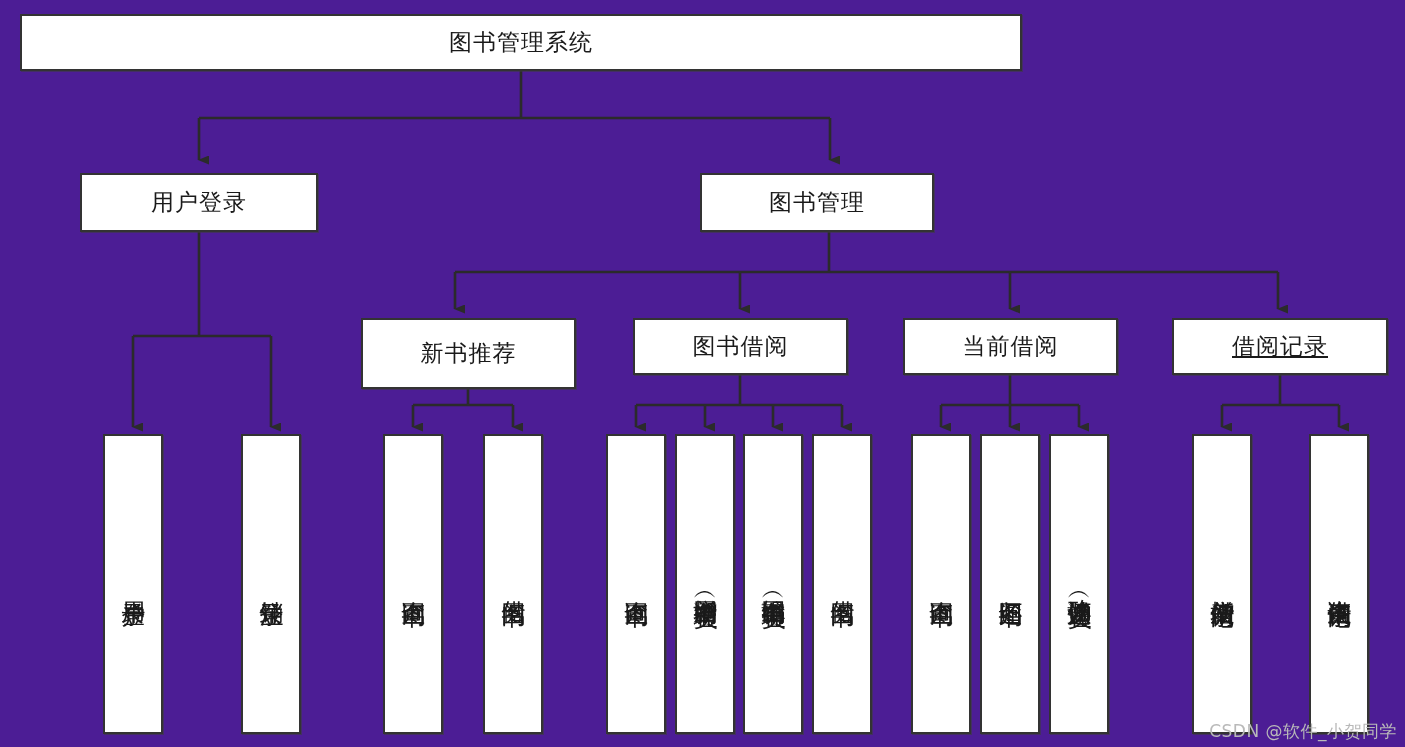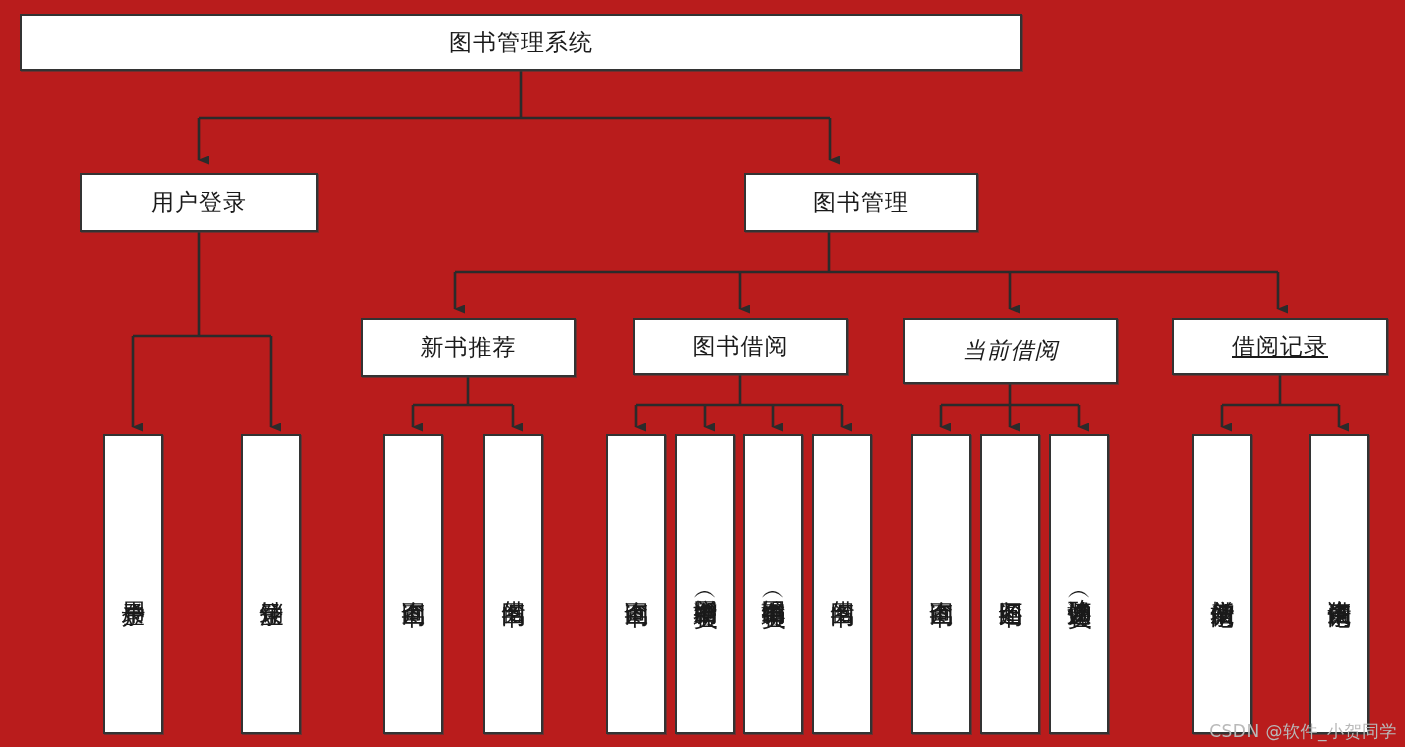--- a/index.html
+++ b/index.html
@@ -8,21 +8,21 @@
     padding: 0;
     background: #ffffff;
   }
   body {
     font-family: "DejaVu Sans", "Liberation Sans", sans-serif;
   }
   #diagram-root {
     position: relative;
     width: 1405px;
     height: 747px;
-    background: #b91c1c;
+    background: #4c1d95;
     overflow: hidden;
   }
   #edge-layer {
     position: absolute;
     left: 0;
     top: 0;
     width: 1405px;
     height: 747px;
     pointer-events: none;
   }
@@ -122,31 +122,31 @@
     </g>
   </svg>
 
   <div class="node node-h" style="left:20px; top:14px; width:1002px; height:57px;">
     <span class="node-label">图书管理系统</span>
   </div>
 
   <div class="node node-h" style="left:80px; top:173px; width:238px; height:59px;">
     <span class="node-label">用户登录</span>
   </div>
-  <div class="node node-h" style="left:744px; top:173px; width:234px; height:59px;">
+  <div class="node node-h" style="left:700px; top:173px; width:234px; height:59px;">
     <span class="node-label">图书管理</span>
   </div>
 
-  <div class="node node-h" style="left:361px; top:318px; width:215px; height:59px;">
+  <div class="node node-h" style="left:361px; top:318px; width:215px; height:71px;">
     <span class="node-label">新书推荐</span>
   </div>
   <div class="node node-h" style="left:633px; top:318px; width:215px; height:57px;">
     <span class="node-label">图书借阅</span>
   </div>
-  <div class="node node-h" style="left:903px; top:318px; width:215px; height:66px;font-style:italic;">
+  <div class="node node-h" style="left:903px; top:318px; width:215px; height:57px;">
     <span class="node-label">当前借阅</span>
   </div>
   <div class="node node-h" style="left:1172px; top:318px; width:216px; height:57px;text-decoration:underline;">
     <span class="node-label">借阅记录</span>
   </div>
 
   <div class="node node-v" style="left:103px; top:434px; width:60px; height:300px;">
     <span class="node-label">用户登录</span>
   </div>
   <div class="node node-v" style="left:241px; top:434px; width:60px; height:300px;">

